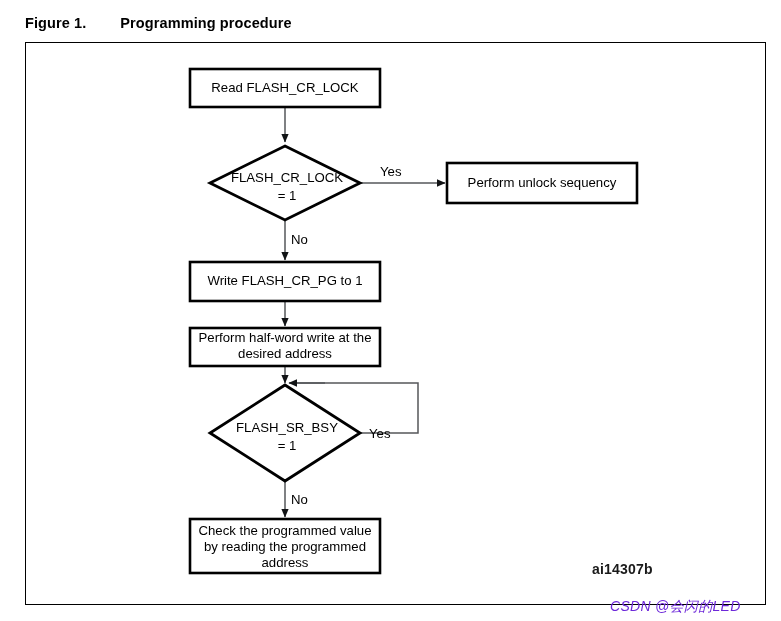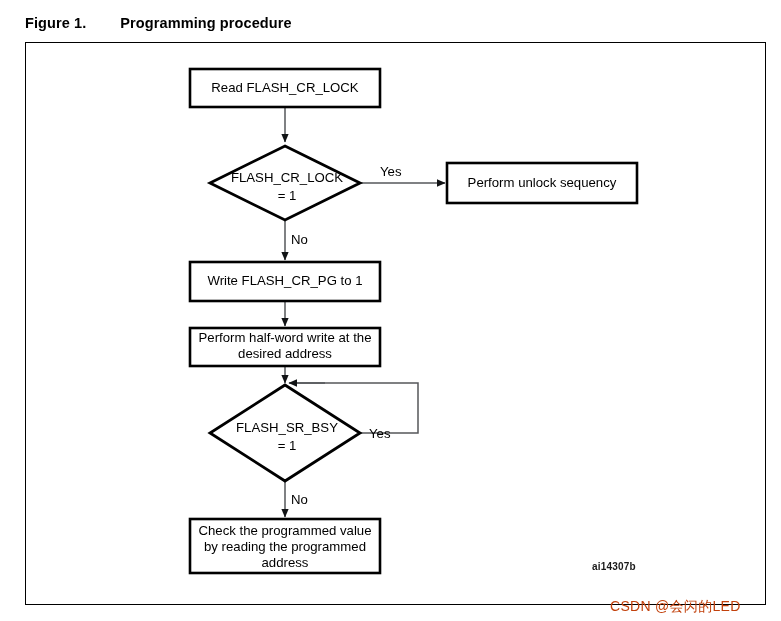--- a/index.html
+++ b/index.html
@@ -88,35 +88,36 @@
   }
   .branch-text {
     font-family: "Liberation Sans", sans-serif;
     font-size: 13.2px;
     fill: #000000;
   }
   .fig-id {
     position: absolute;
     left: 592px;
     top: 561px;
-    font-size: 10px;
+    font-size: 14px;
     font-weight: bold;
     color: #1a1a1a;
     letter-spacing: 0.2px;
   }
   
   .watermark {
     position: absolute;
     left: 610px;
     top: 598px;
     font-size: 14px;
-    color: #c2410c;
+    color: #6d28d9;
     white-space: nowrap;
     letter-spacing: 0.3px;
     user-select: none;
+    font-style: italic;
   }
 </style>
 </head>
 <body>
 
 <div class="page">
 
   <div class="caption">
     <span class="cap-label">Figure 1.</span><span class="cap-title">Programming procedure</span>
   </div>

